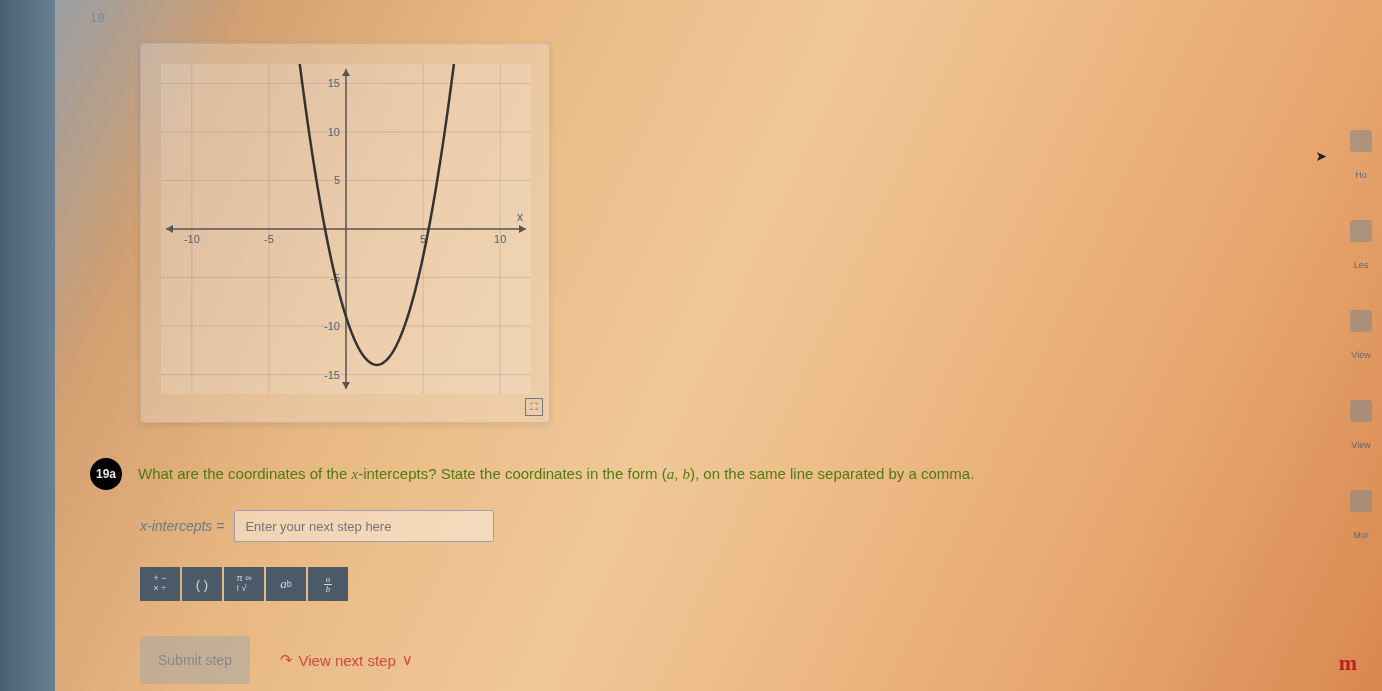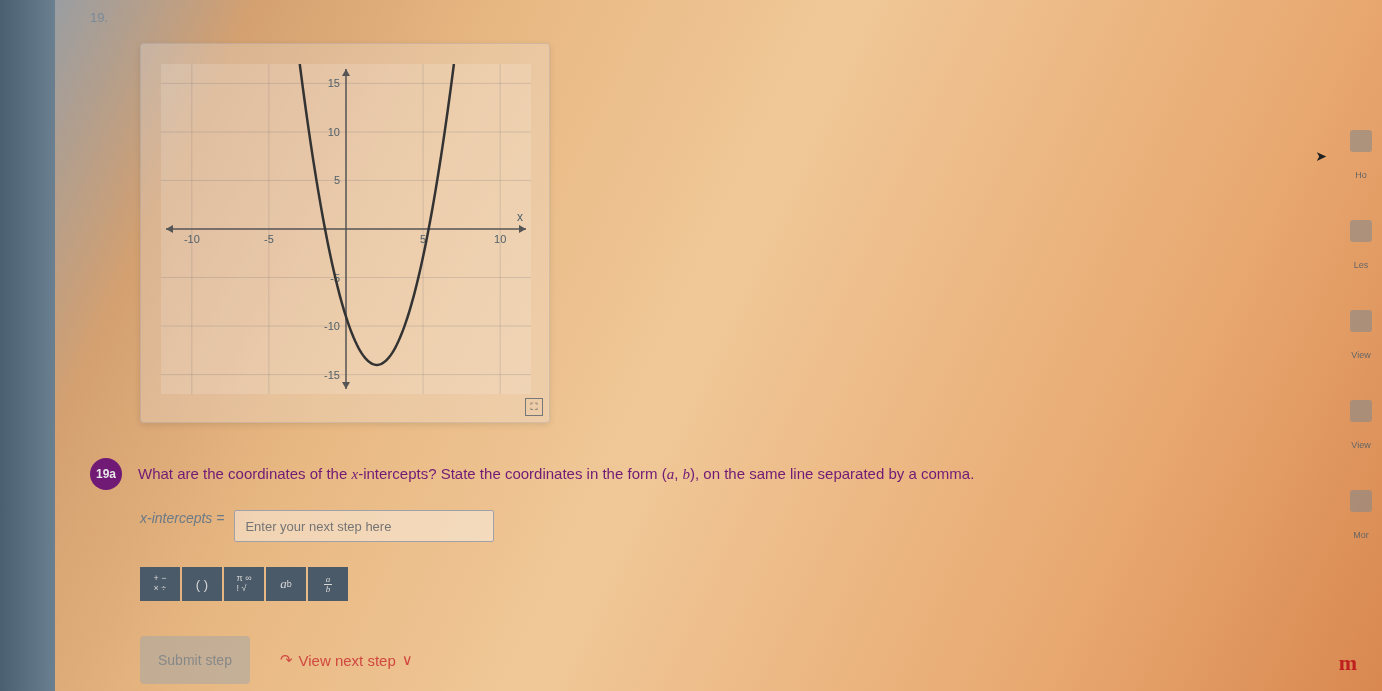--- a/index.html
+++ b/index.html
@@ -44,27 +44,27 @@
 }
 .axis-line { stroke: #555; stroke-width: 1.5; }
 .grid-line { stroke: rgba(100,100,110,0.2); stroke-width: 1; }
 .tick-label { font-size: 11px; fill: #50606a; }
 .axis-label { font-size: 12px; fill: #50606a; }
 .curve { stroke: #333; stroke-width: 2.5; fill: none; }
 .arrow { fill: #555; }
 .sub-q { margin-top: 35px; display: flex; align-items: center; gap: 16px; }
 .badge {
   width: 32px; height: 32px; border-radius: 50%;
-  background: #701a75; color: #e8e8e8;
+  background: #000000; color: #e8e8e8;
   display: flex; align-items: center; justify-content: center;
   font-size: 12px; font-weight: 600;
 }
-.sub-q-text { font-size: 15px; color: #701a75; }
+.sub-q-text { font-size: 15px; color: #4d7c0f; }
 .math-var { font-style: italic; font-family: 'Times New Roman', serif; }
-.input-row { margin-top: 20px; margin-left: 50px; display: flex; align-items: flex-start; gap: 10px; }
+.input-row { margin-top: 20px; margin-left: 50px; display: flex; align-items: center; gap: 10px; }
 .input-label { font-size: 14px; color: #6a7a88; font-style: italic; }
 .answer-input {
   width: 260px; height: 32px; padding: 6px 10px;
   border: 1px solid #a0a0a8; background: rgba(255,255,255,0.4);
   font-size: 13px; color: #1d4ed8; border-radius: 2px;
 }
 .toolbar-row { margin-top: 25px; margin-left: 50px; display: flex; gap: 2px; }
 .tool-btn {
   width: 40px; height: 34px;
   background: #4a5a68; color: #d8d8d8;

